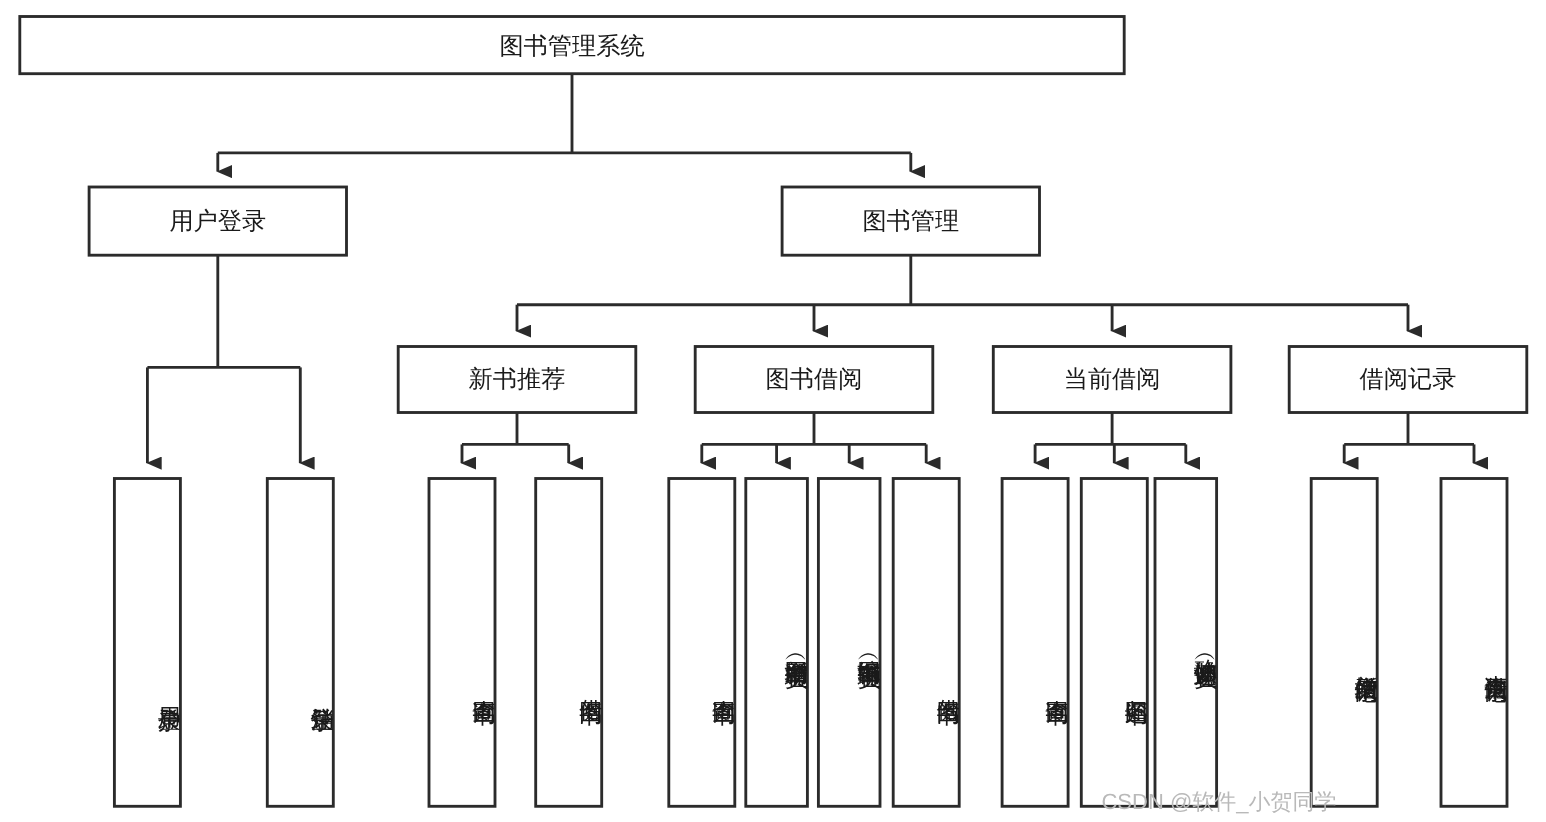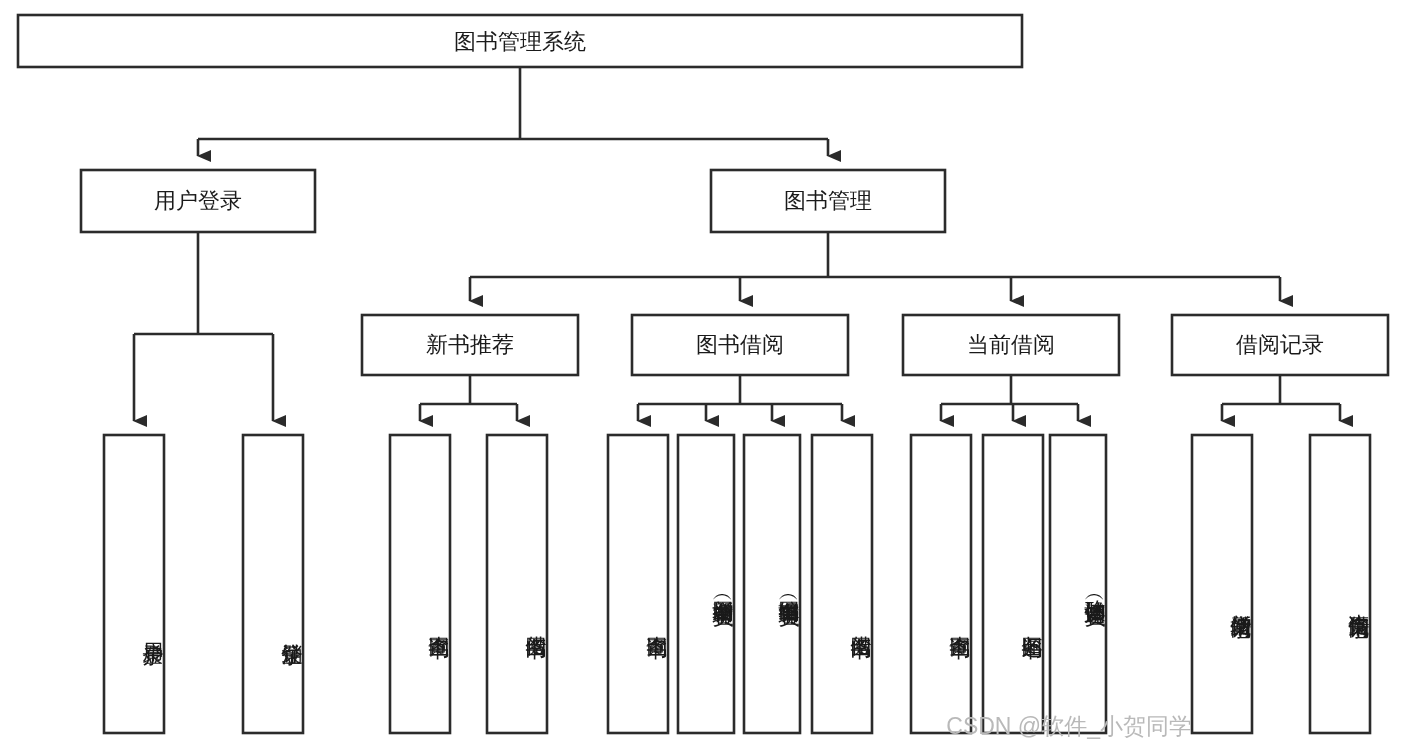--- a/index.html
+++ b/index.html
@@ -58,24 +58,24 @@
     text-orientation: upright;
     white-space: nowrap;
     letter-spacing: 1px;
     display: flex;
     align-items: flex-start;
     justify-content: center;
     pointer-events: none;
   }
   .watermark {
     position: absolute;
-    right: 23px;
+    right: 0;
     bottom: 5px;
     font-family: "Liberation Sans", "DejaVu Sans", sans-serif;
-    font-size: 23px;
+    font-size: 20px;
     color: #b9b9b9;
     white-space: nowrap;
   }
 </style>
 </head>
 <body>
 
 <div id="diagram-root">
 
   <svg id="tree-svg" viewBox="0 0 1405 747">

